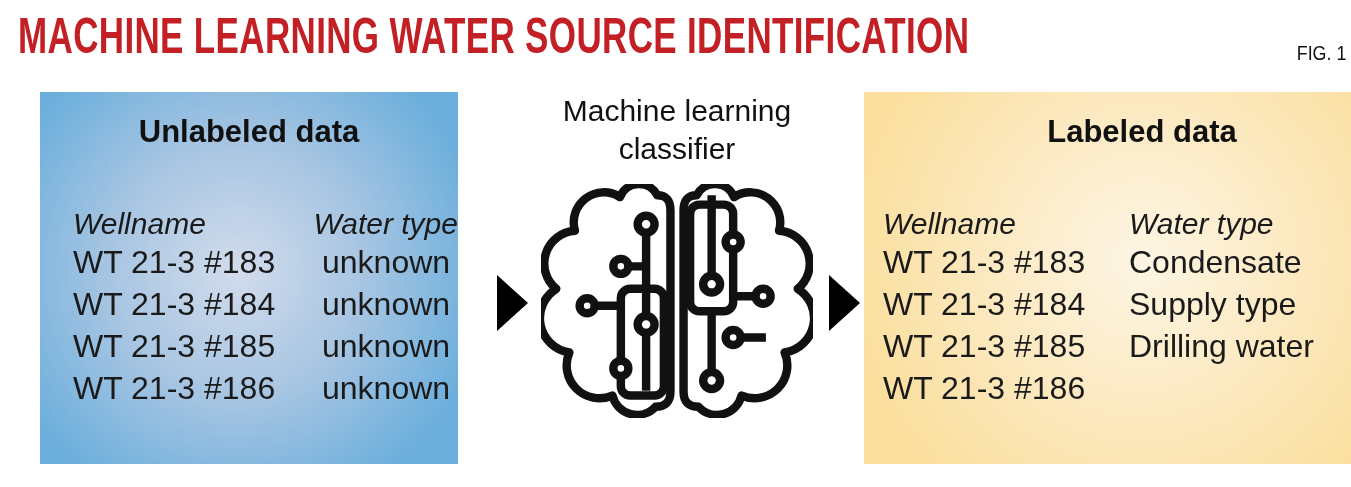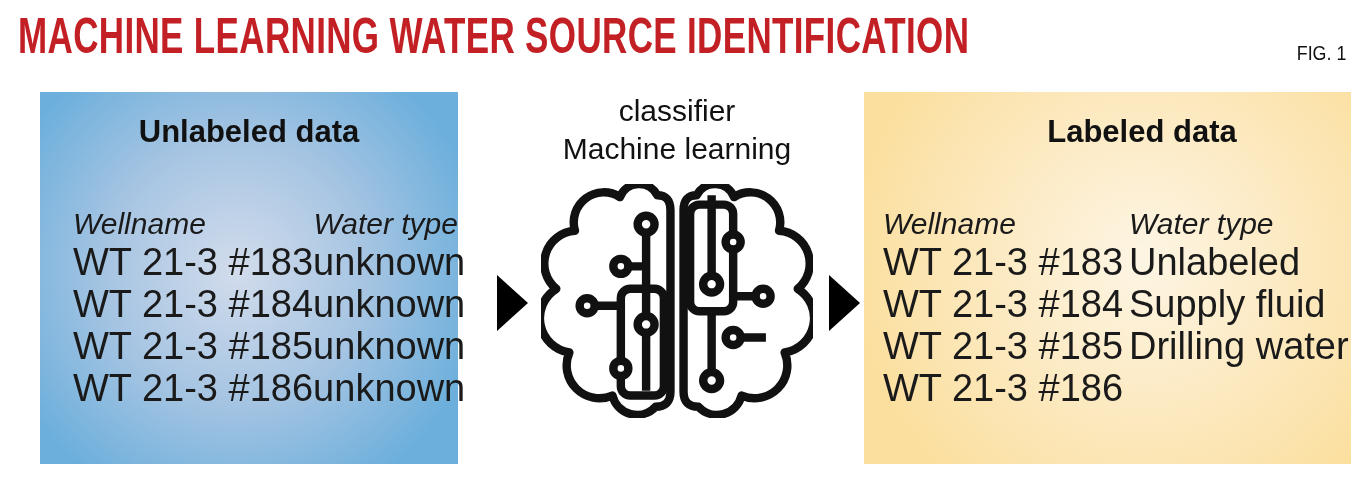--- a/index.html
+++ b/index.html
@@ -29,21 +29,21 @@
   .panel-labeled {
     left:864px; width:556px;
     background:radial-gradient(circle at 50% 45%, #fdf5e4 0%, #fce9c0 45%, #fbdf9e 85%);
   }
   .panel-title {
     position:absolute; top:22px; left:0; width:100%;
     text-align:center; font-size:31px; font-weight:bold; color:#111;
   }
   .cols { position:absolute; top:84px; left:0; right:0; display:flex; font-style:italic; font-size:30px; }
   .rows { position:absolute; top:134px; left:0; right:0; }
-  .row  { display:flex; height:42px; align-items:center; font-size:38px; }
+  .row  { display:flex; height:42px; align-items:center; font-size:32px; }
   .panel-unlabeled .cols, .panel-unlabeled .row { padding-left:33px; }
   .panel-labeled   .cols, .panel-labeled   .row { padding-left:19px; }
   .panel-unlabeled .col-a { width:249px; }
   .panel-labeled   .col-a { width:246px; }
   .col-a, .col-b { display:inline-block; white-space:nowrap;margin-top:31px; }
 
   .classifier-label {
     position:absolute; left:494px; top:92px; width:366px;
     text-align:center; font-size:30px; line-height:38px; color:#111;
   }
@@ -87,22 +87,22 @@
         <span class="col-b">unknown</span>
       </div>
       <div class="row">
         <span class="col-a">WT 21-3 #186</span>
         <span class="col-b">unknown</span>
       </div>
     </div>
   </div>
 
   <div class="classifier-label">
+    <div>Machine learning</div>
     <div>classifier</div>
-    <div>Machine learning</div>
   </div>
 
   <div class="flow-arrow flow-arrow-left"></div>
   <div class="flow-arrow flow-arrow-right"></div>
 
   <svg class="brain" viewBox="0 0 290 250" xmlns="http://www.w3.org/2000/svg">
     <g fill="#ffffff" stroke="#111111" stroke-width="9" stroke-linejoin="round">
 
       <path d="M124,12 Q138,12 138,28 L138,222 Q138,238 122,238
                A27,27 0 0 1 76,226
@@ -140,25 +140,25 @@
 
   <div class="panel panel-labeled">
     <div class="panel-title">Labeled data</div>
     <div class="cols">
       <span class="col-a">Wellname</span>
       <span class="col-b">Water type</span>
     </div>
     <div class="rows">
       <div class="row">
         <span class="col-a">WT 21-3 #183</span>
-        <span class="col-b">Unlabeled</span>
+        <span class="col-b">Condensate</span>
       </div>
       <div class="row">
         <span class="col-a">WT 21-3 #184</span>
-        <span class="col-b">Supply fluid</span>
+        <span class="col-b">Supply type</span>
       </div>
       <div class="row">
         <span class="col-a">WT 21-3 #185</span>
         <span class="col-b">Drilling water</span>
       </div>
       <div class="row">
         <span class="col-a">WT 21-3 #186</span>
       </div>
     </div>
   </div>

